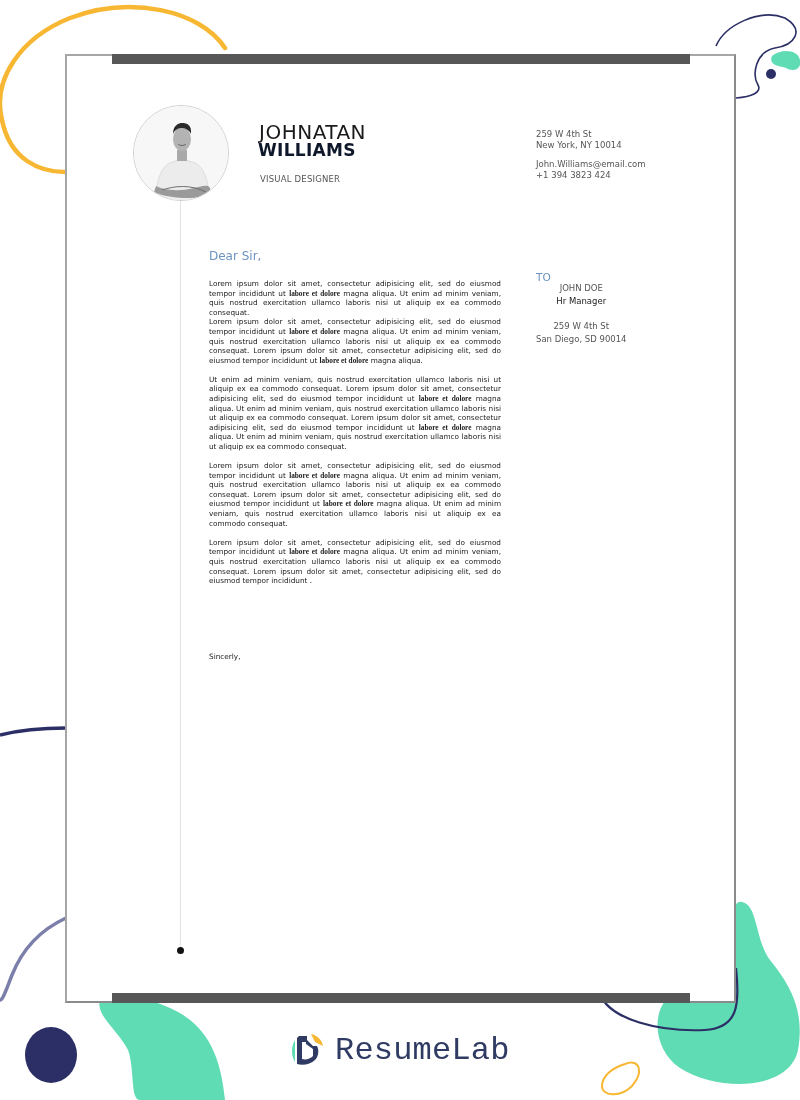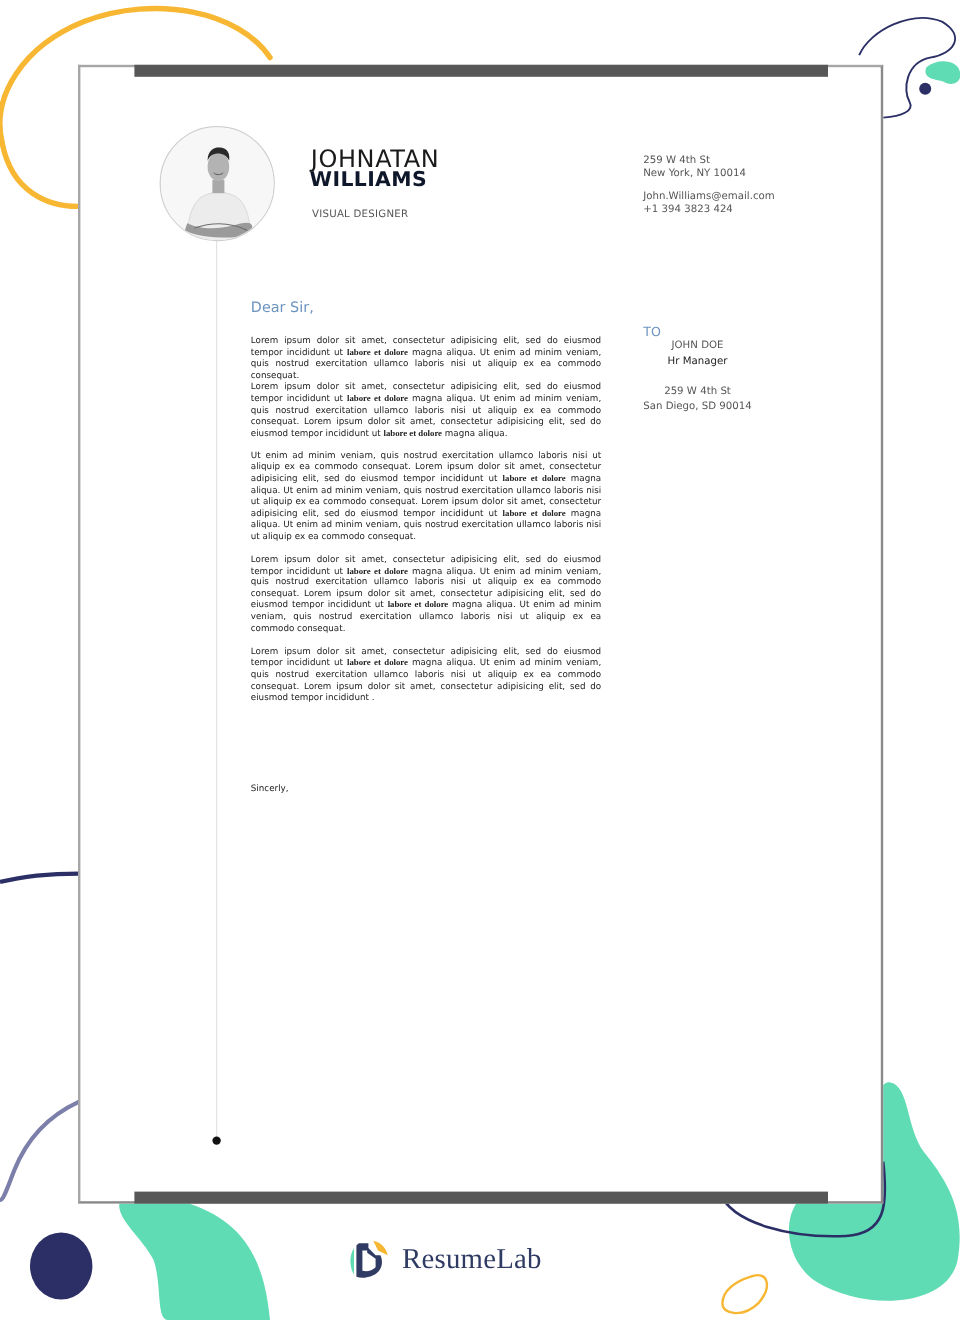--- a/index.html
+++ b/index.html
@@ -45,21 +45,21 @@
     .closing { position: absolute; left: 142px; top: 596px; font-size: 7.3px; color: #222; }
     .signature { position: absolute; left: 142px; top: 609px; width: 292px; text-align: right; font-family: "Liberation Sans", sans-serif; font-size: 18.5px; color: #111; }
 
     .to-label { position: absolute; left: 469px; top: 193px; font-size: 10.5px; color: #6b93bf; margin-top: 22px; }
     .recipient { position: absolute; left: 469px; top: 226px; font-size: 8.5px; color: #555; line-height: 12.5px; text-align: center; }
     .recipient .role { color: #222; }
     .recipient .gap { height: 13px; }
 
     .brand { position: absolute; left: 289px; top: 1030px; height: 40px; display: flex; align-items: center; }
     .brand-logo { width: 36px; height: 36px; margin-right: 10px; }
-    .brand-name { font-family: Liberation Serif, serif; font-size: 24px; color: #2f3b63; letter-spacing: 0.2px; }
+    .brand-name { font-family: Liberation Mono, monospace; font-size: 32px; color: #2f3b63; letter-spacing: 0.2px; }
     .brand-name .light { font-weight: normal; }
   </style>
 </head>
 <body>
 
 <svg class="deco" viewBox="0 0 800 1100" xmlns="http://www.w3.org/2000/svg">
 
   <path d="M225 48 C 200 10, 130 -5, 70 18 C 20 38, -8 80, 2 120 C 10 160, 40 172, 65 172" fill="none" stroke="#f7b733" stroke-width="4.5" stroke-linecap="round"></path>
 
   <path d="M716 46 C 725 25, 760 8, 785 18 C 805 30, 795 45, 775 48 C 755 52, 752 75, 758 85 C 762 92, 752 97, 736 98" fill="none" stroke="#2b2f66" stroke-width="1.6"></path>

